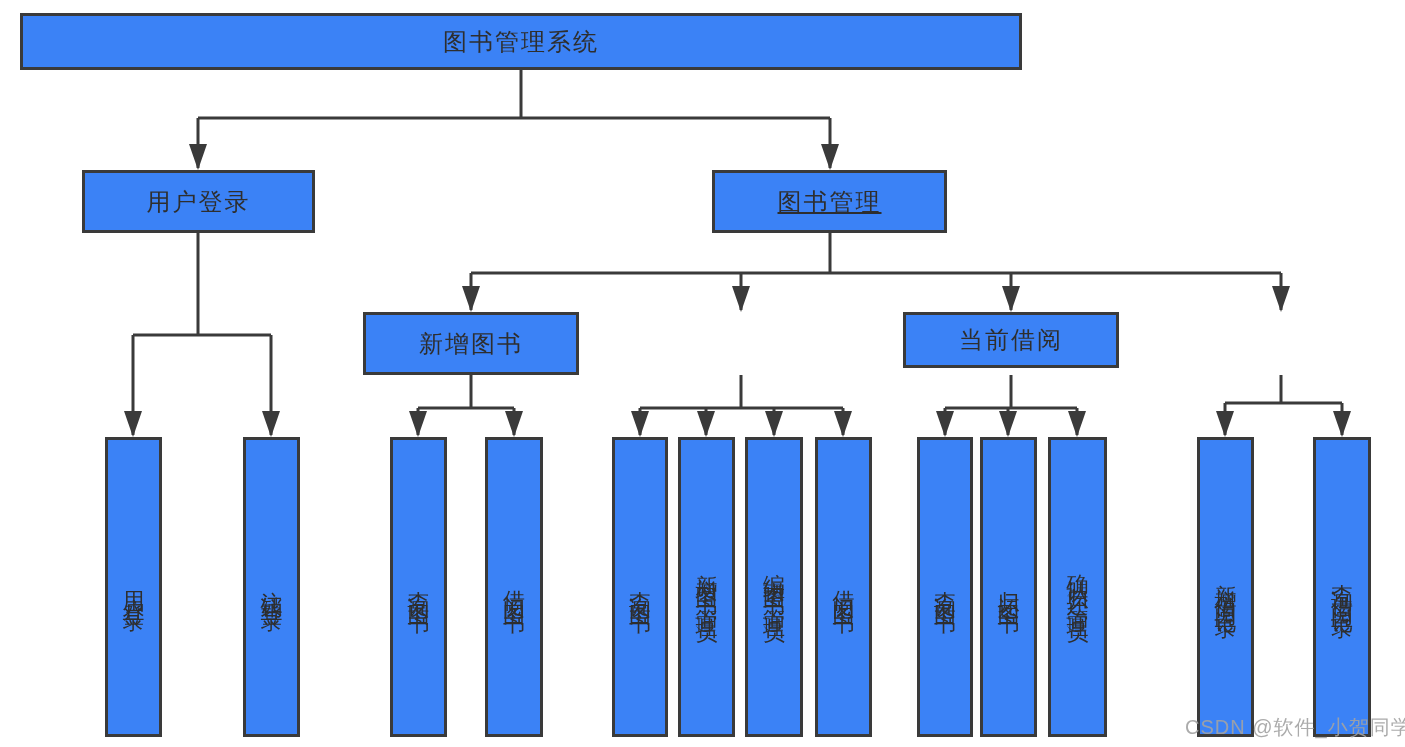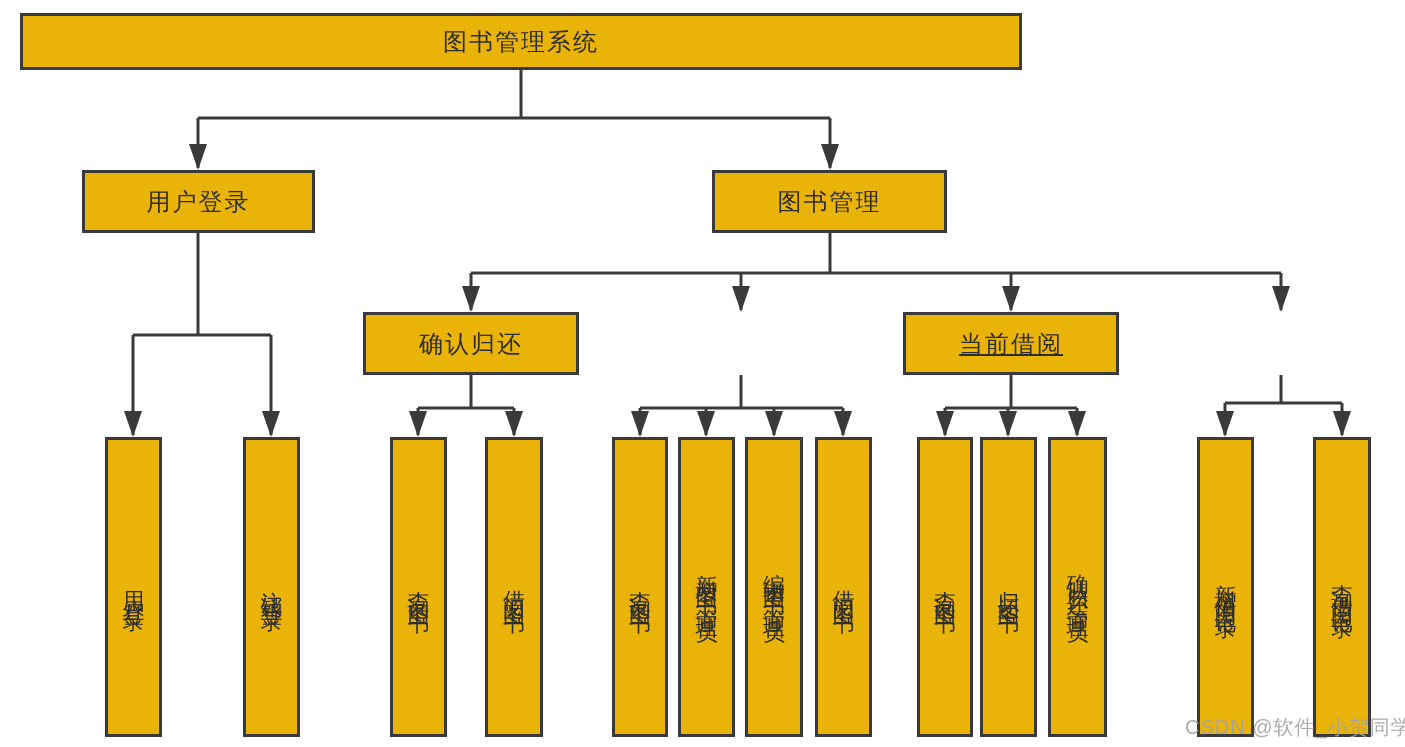--- a/index.html
+++ b/index.html
@@ -14,21 +14,21 @@
     position:absolute; left:0; top:0;
     width:1405px; height:747px;
     pointer-events:none;
   }
   .connectors path { stroke:#3a3a3a; stroke-width:3; fill:none; }
   .connectors polygon { fill:#3a3a3a; stroke:none; }
   .box {
     position:absolute;
     box-sizing:border-box;
     border:3px solid #3a3a3a;
-    background:#eab308;
+    background:#3b82f6;
     display:flex;
     align-items:center;
     justify-content:center;
     color:#2e2e2e;
     line-height:1;
   }
   .box.h {
     font-size:24px;
     letter-spacing:2px;
     white-space:nowrap;
@@ -94,24 +94,24 @@
     <g>
       <path d="M1281 375 V403 M1225 403 H1342 M1225 403 V435 M1342 403 V435"></path>
       <polygon points="1216,411 1234,411 1225,437"></polygon>
       <polygon points="1333,411 1351,411 1342,437"></polygon>
     </g>
   </svg>
 
   <div class="box h" style="left:20px; top:13px; width:1002px; height:57px;">图书管理系统</div>
 
   <div class="box h" style="left:82px; top:170px; width:233px; height:63px;">用户登录</div>
-  <div class="box h" style="left:712px; top:170px; width:235px; height:63px;">图书管理</div>
+  <div class="box h" style="left:712px; top:170px; width:235px; height:63px;text-decoration:underline;">图书管理</div>
 
-  <div class="box h" style="left:363px; top:312px; width:216px; height:63px;">确认归还</div>
-  <div class="box h" style="left:903px; top:312px; width:216px; height:63px;text-decoration:underline;">当前借阅</div>
+  <div class="box h" style="left:363px; top:312px; width:216px; height:63px;">新增图书</div>
+  <div class="box h" style="left:903px; top:312px; width:216px; height:56px;">当前借阅</div>
 
   <div class="box v" style="left:105px; top:437px; width:57px; height:300px;">用户登录</div>
   <div class="box v" style="left:243px; top:437px; width:57px; height:300px;">注销登录</div>
 
   <div class="box v" style="left:390px; top:437px; width:57px; height:300px;">查询图书</div>
   <div class="box v" style="left:485px; top:437px; width:58px; height:300px;">借阅图书</div>
 
   <div class="box v" style="left:612px; top:437px; width:56px; height:300px;">查询图书</div>
   <div class="box v" style="left:678px; top:437px; width:57px; height:300px;">新增图书（管理员）</div>
   <div class="box v" style="left:745px; top:437px; width:58px; height:300px;">编辑图书（管理员）</div>

